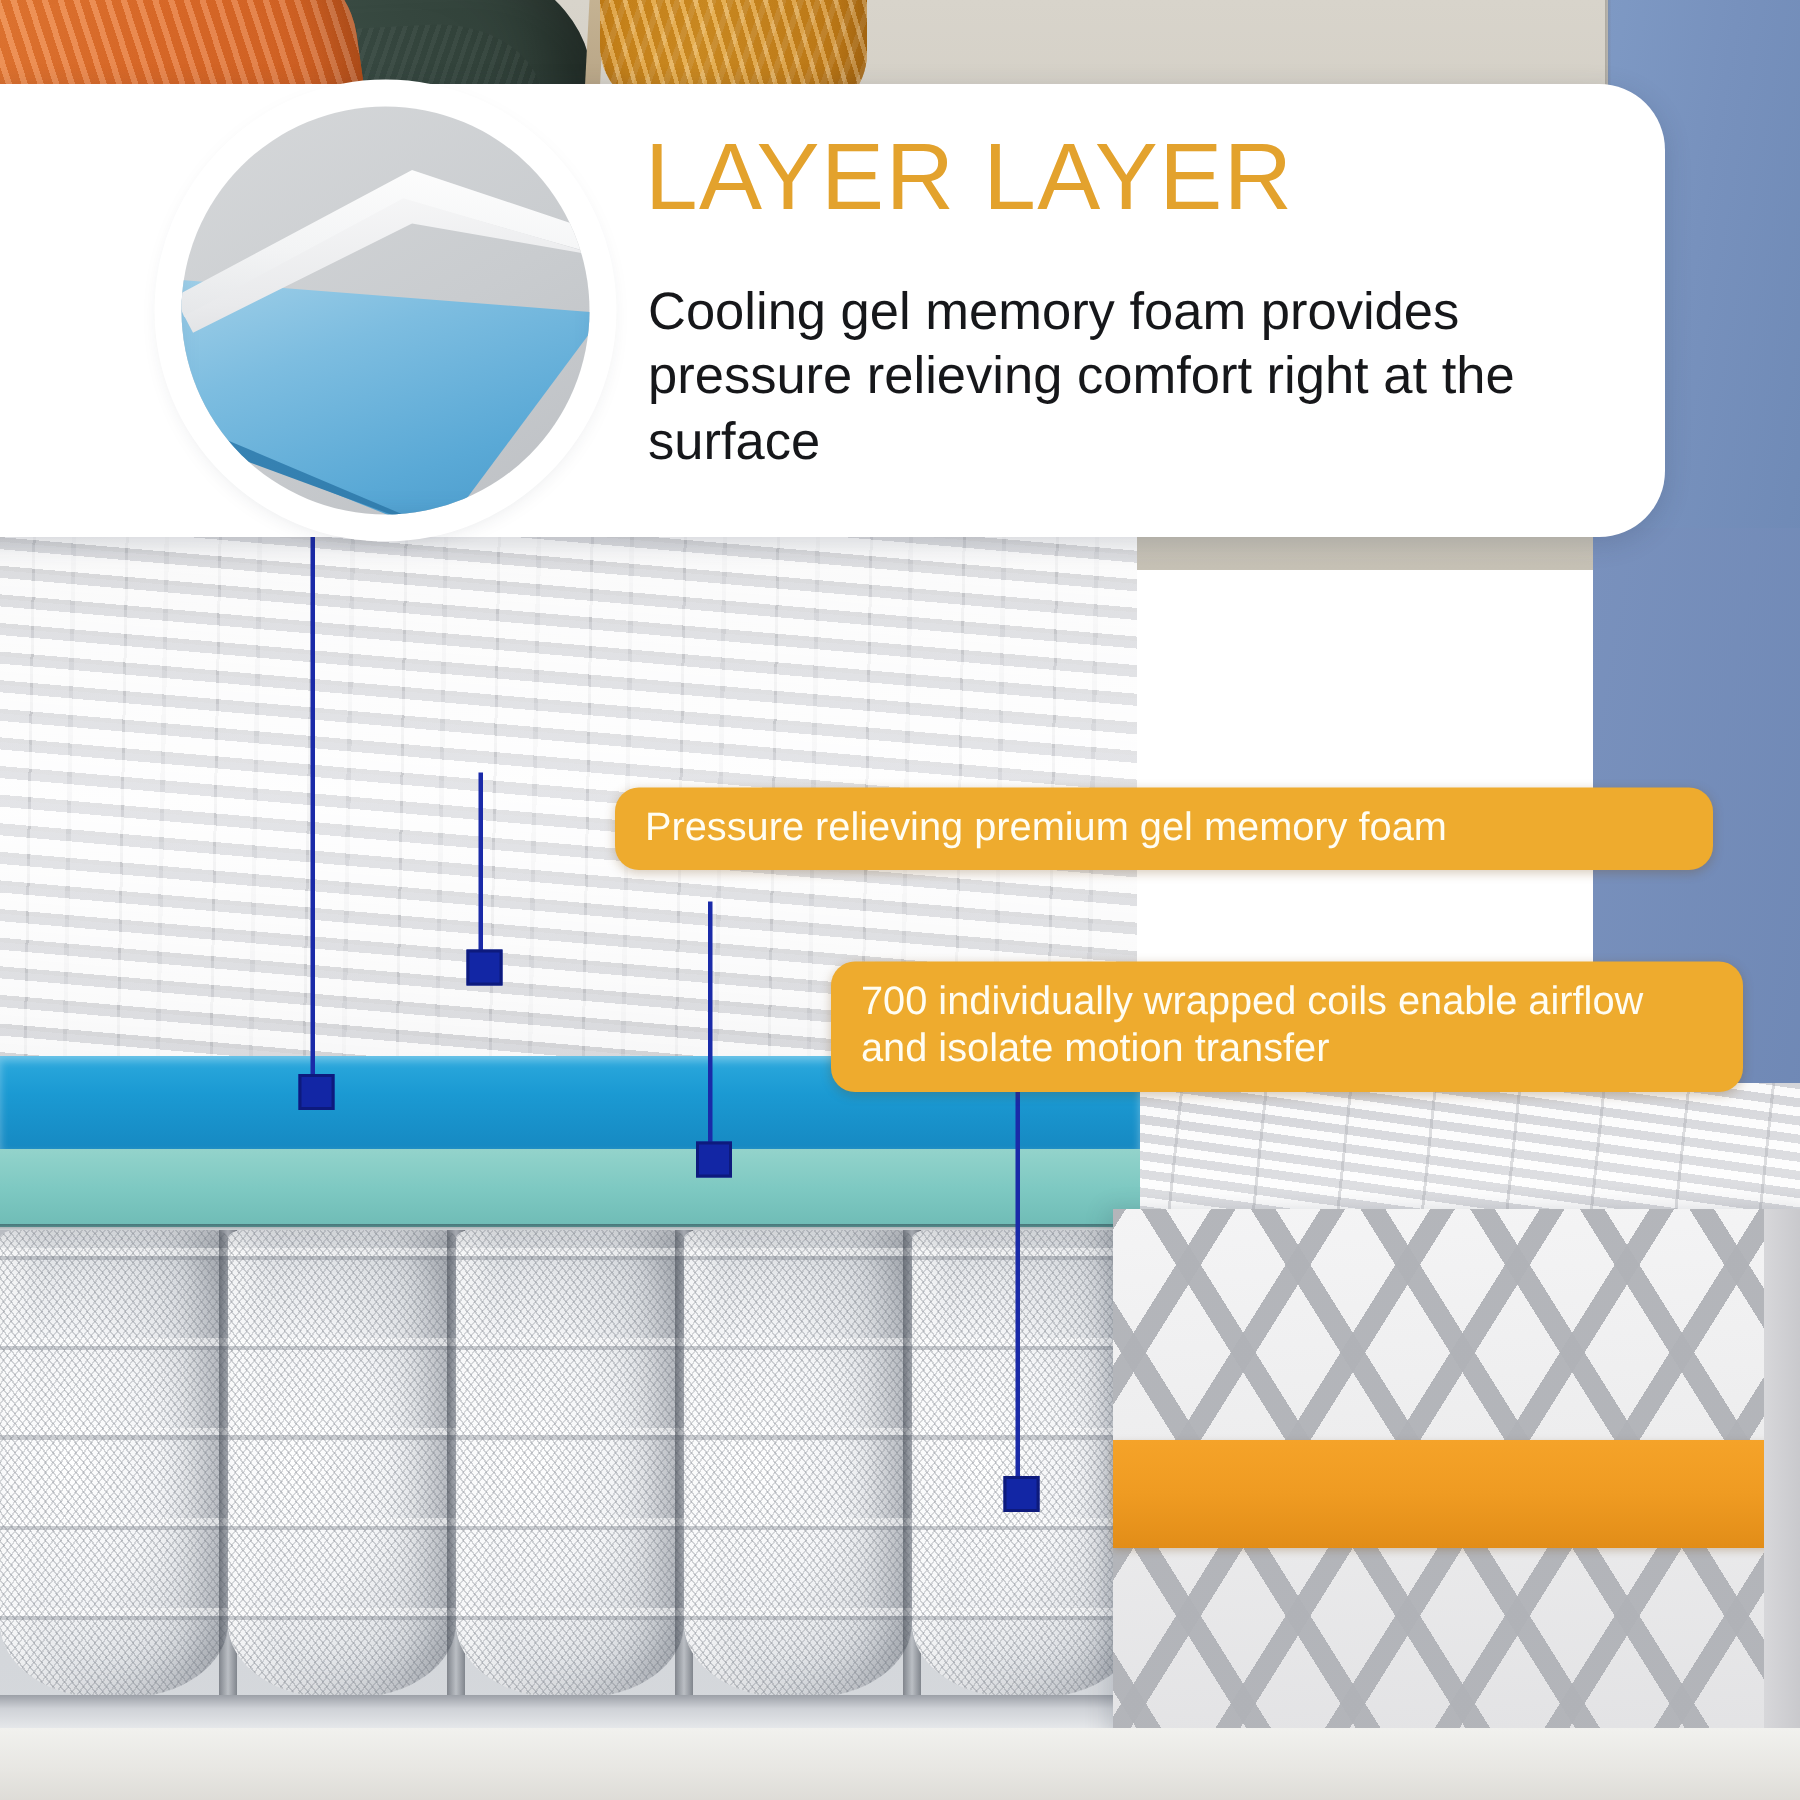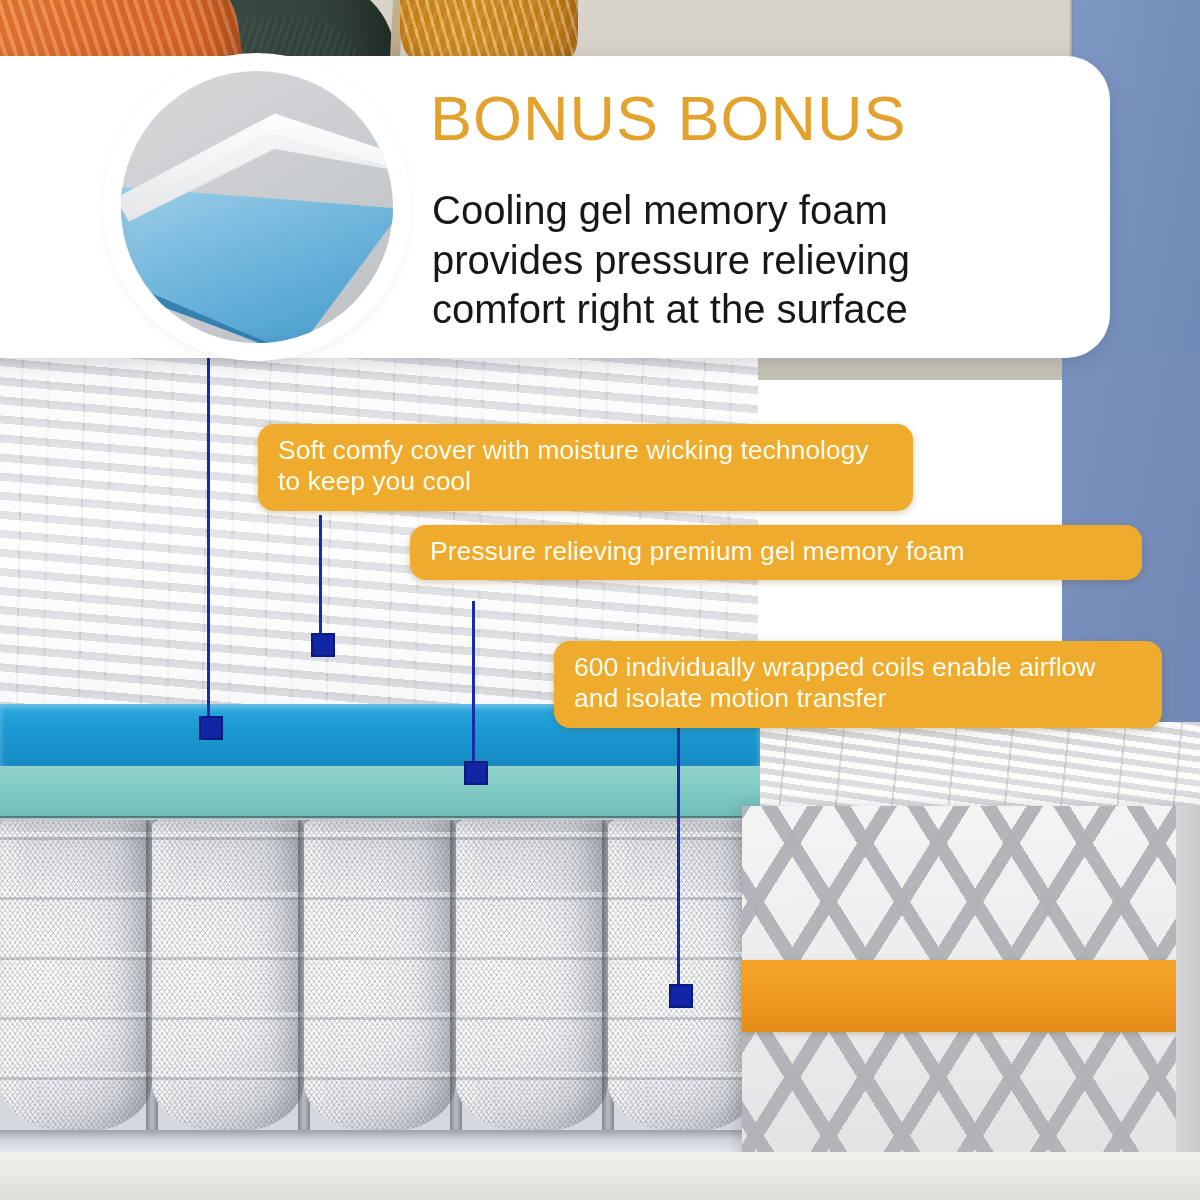--- a/index.html
+++ b/index.html
@@ -165,21 +165,21 @@
     background:linear-gradient(185deg,#ffffff 0%,#f3f4f5 48%,#dcdee1 100%);
     clip-path:polygon(0% 66%,54% 6%,100% 38%,96% 46%,52% 20%,2% 76%);
     filter:drop-shadow(0 4px 5px rgba(60,70,85,.35));}
   .cover-peel2{position:absolute;left:-4px;top:36px;width:292px;height:140px;
     background:linear-gradient(175deg,#fdfdfd 0%,#e9eaec 60%,#cfd2d5 100%);
     clip-path:polygon(2% 74%,52% 18%,98% 46%,54% 30%,4% 82%);}
 
   .title{position:absolute;left:430px;top:82px;font-size:63px;letter-spacing:1px;
     color:#e3a22d;font-weight:400;white-space:nowrap;}
   .subtitle{position:absolute;left:432px;top:186px;width:600px;
-    font-size:40px;line-height:1.24;color:#16171a;font-weight:400;}
+    font-size:35px;line-height:1.24;color:#16171a;font-weight:400;}
 
   
   .callout{position:absolute;background:#eeab2e;color:#fffdf2;border-radius:16px;
     padding:11px 20px 13px 20px;font-size:26.5px;line-height:1.18;
     box-shadow:0 2px 7px rgba(110,70,10,.28);white-space:pre-line;}
   .c1{left:258px;top:424px;width:615px;}
   .c2{left:410px;top:525px;width:692px;}
   .c3{left:554px;top:641px;width:568px;}
 
   
@@ -255,20 +255,19 @@
 
   <div class="badge-circle">
     <div class="badge-inner">
       <div class="gel-wedge"></div>
       <div class="gel-wedge-edge"></div>
       <div class="cover-peel"></div>
       <div class="cover-peel2"></div>
     </div>
   </div>
 
-  <div class="title">BONUS BONUS</div>
+  <div class="title">LAYER LAYER</div>
   <div class="subtitle">Cooling gel memory foam provides pressure relieving comfort right at the surface</div>
 
-  <div class="callout c1">Soft comfy cover with moisture wicking technology to keep you cool</div>
   <div class="callout c2">Pressure relieving premium gel memory foam</div>
-  <div class="callout c3">600 individually wrapped coils enable airflow and isolate motion transfer</div>
+  <div class="callout c3">700 individually wrapped coils enable airflow and isolate motion transfer</div>
 
 </div>
 
 </body></html>

